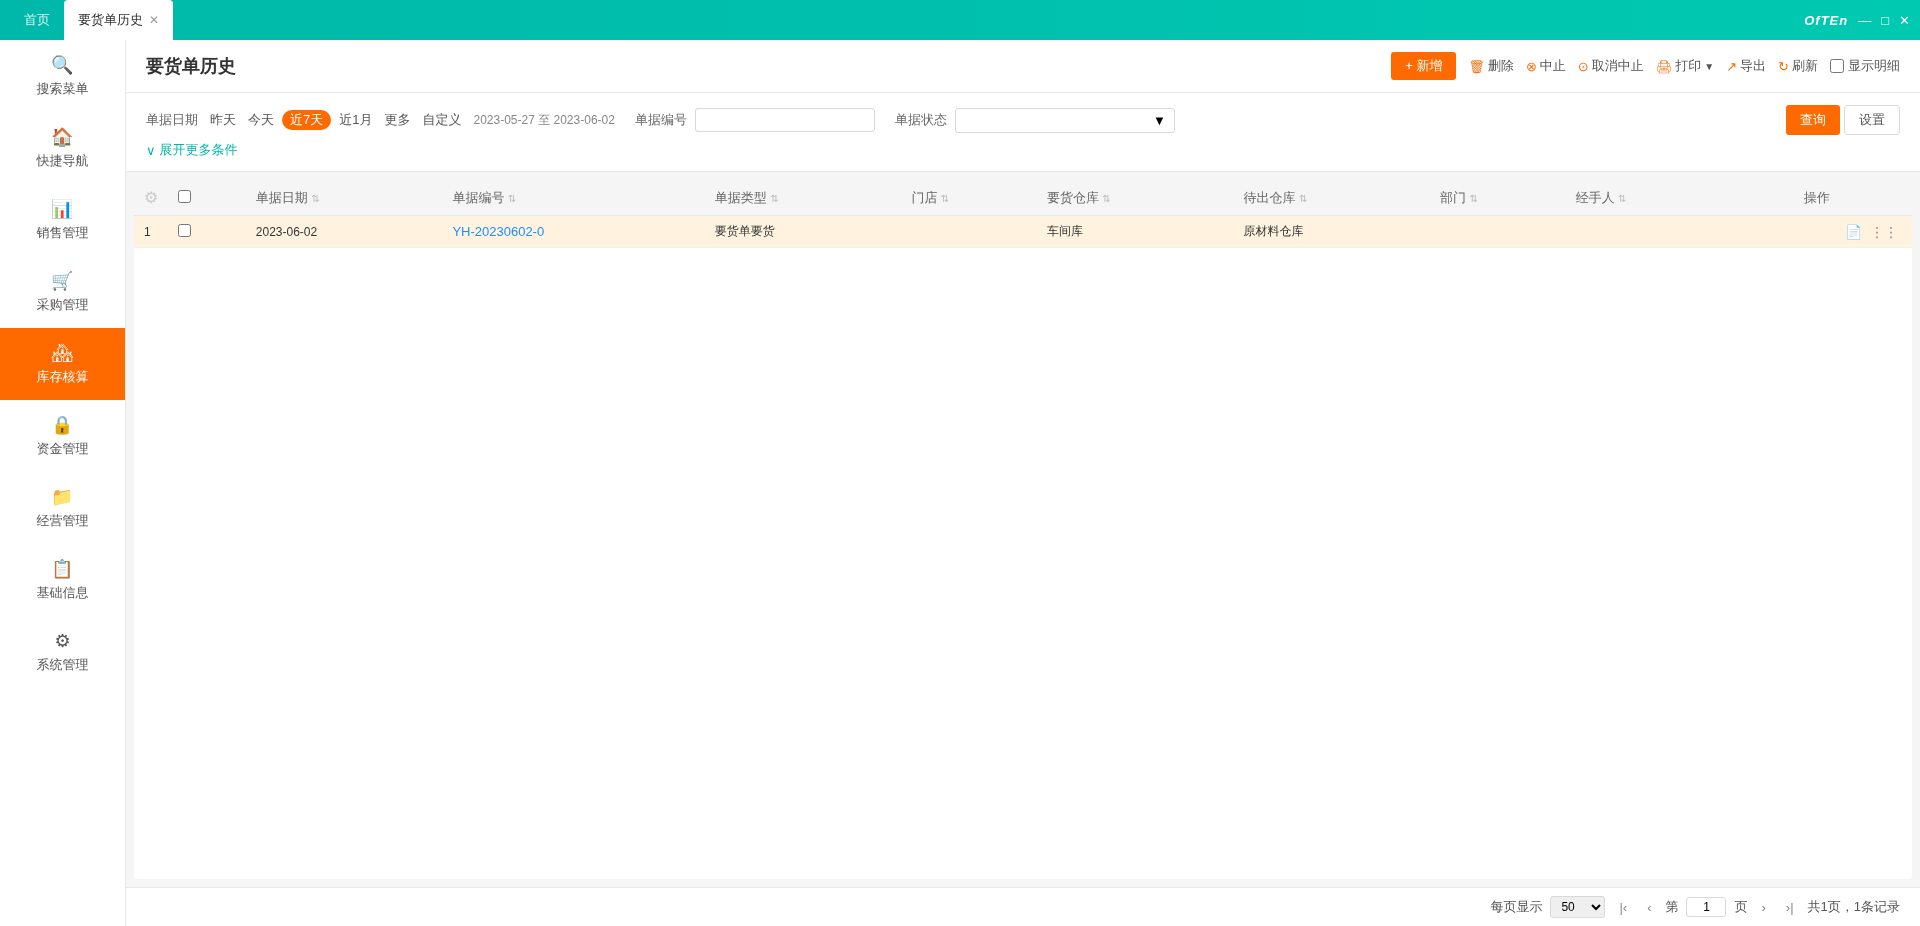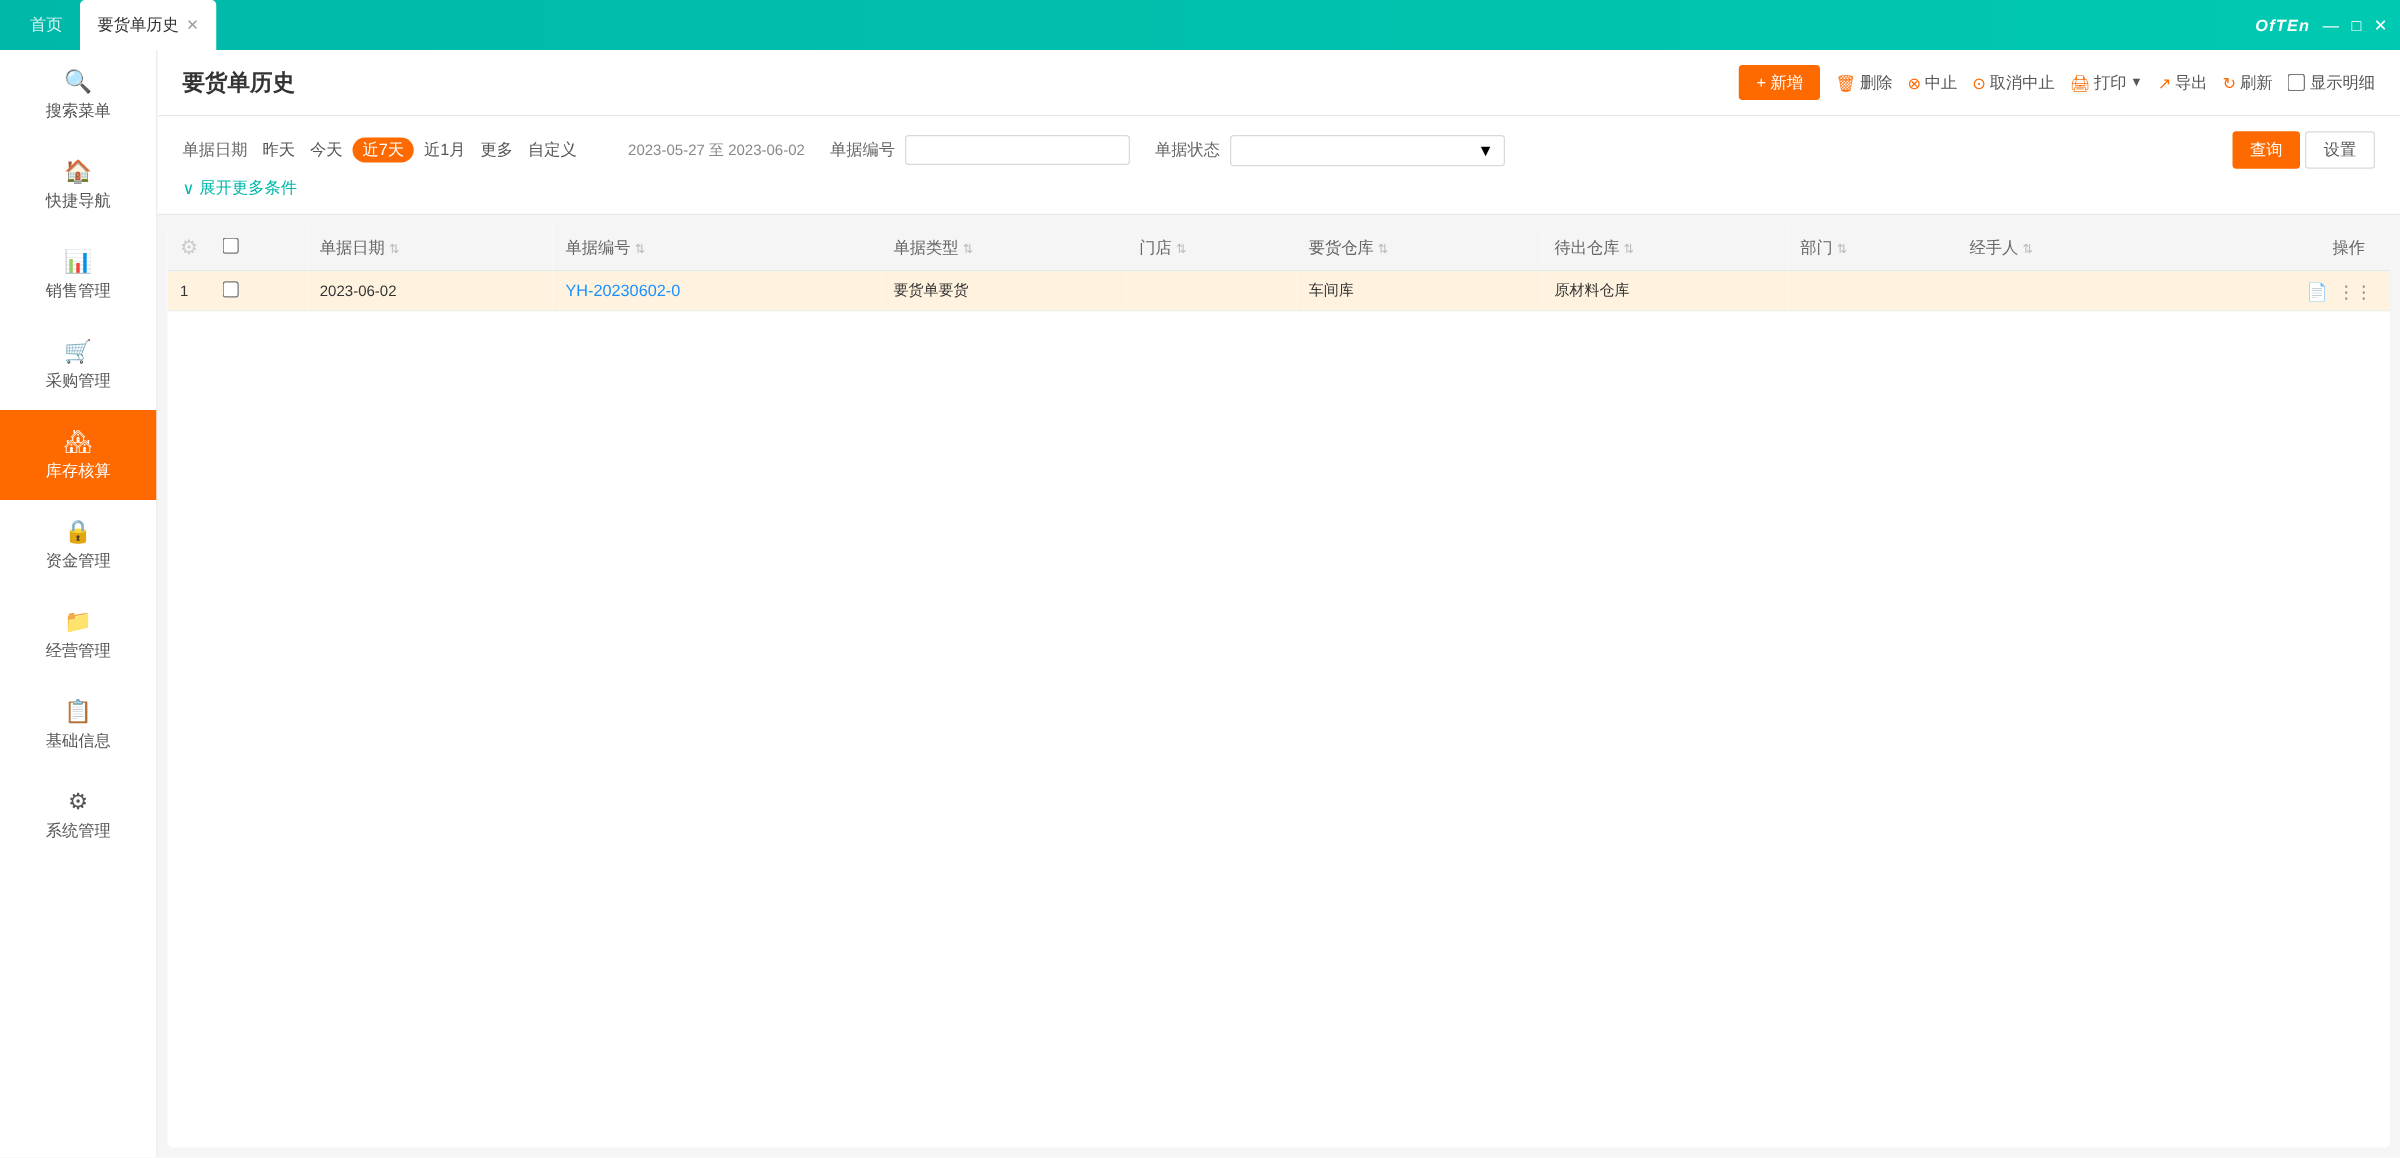--- a/index.html
+++ b/index.html
@@ -73,21 +73,21 @@
       padding: 12px 20px;
       border-bottom: 1px solid #e8e8e8;
       flex-shrink: 0;
     }
     .filter-row { display: flex; align-items: center; gap: 20px; flex-wrap: wrap; }
     .filter-group { display: flex; align-items: center; gap: 8px; }
     .filter-label { color: #666; white-space: nowrap; }
     .date-quick-btns { display: flex; gap: 4px; align-items: center; }
     .date-quick-btn { color: #555; cursor: pointer; font-size: 13px; padding: 1px 4px; }
     .date-quick-btn.active { background: #ff6a00; color: white; border-radius: 10px; padding: 1px 8px; }
-    .date-range { color: #888; font-size: 12px; margin-left: 29px; }
+    .date-range { color: #888; font-size: 12px; }
     .filter-input { border: 1px solid #d9d9d9; border-radius: 3px; padding: 4px 8px; width: 180px; outline: none; font-size: 12px; }
     .filter-select { border: 1px solid #d9d9d9; border-radius: 3px; padding: 4px 8px; min-width: 200px; outline: none; font-size: 12px; background: white; display: flex; align-items: center; justify-content: space-between; cursor: pointer; }
     .expand-btn { display: flex; align-items: center; gap: 4px; color: #00b8a9; cursor: pointer; font-size: 12px; margin-top: 6px; }
 
     
     .table-area { flex: 1; overflow: auto; background: white; margin: 8px; border-radius: 4px; display: flex; flex-direction: column; }
     .data-table { width: 100%; border-collapse: collapse; }
     .data-table thead tr { background: #f5f5f5; }
     .data-table th {
       padding: 8px 10px; text-align: left; color: #666; font-weight: normal;
@@ -297,21 +297,21 @@
               <span class="sort-icon">⇅</span>
             </th>
             <th>
               <span>部门</span>
               <span class="sort-icon">⇅</span>
             </th>
             <th>
               <span>经手人</span>
               <span class="sort-icon">⇅</span>
             </th>
-            <th style="text-align:right; padding-right:20px;">
+            <th style="text-align:center; padding-right:20px;">
               <span>操作</span>
             </th>
           </tr>
         </thead>
         <tbody>
           <tr class="highlighted">
             <td>1</td>
             <td>
               <input type="checkbox" style="">
             </td>
@@ -330,15 +330,31 @@
               <span class="table-icon-btn">⋮⋮</span>
             </td>
           </tr>
         </tbody>
       </table>
 
       <div style="flex:1;"></div>
 
     </div>
 
+    <div class="pagination">
+      <span>每页显示</span>
+      <select class="pagination-select">
+        <option>50</option>
+        <option>100</option>
+        <option>200</option>
+      </select>
+      <span class="pagination-btn">|‹</span>
+      <span class="pagination-btn">‹</span>
+      <span>第</span>
+      <input class="pagination-input" type="text" value="1" style="">
+      <span>页</span>
+      <span class="pagination-btn">›</span>
+      <span class="pagination-btn">›|</span>
+      <span>共1页，1条记录</span>
+    </div>
 
   </div>
 </div>
 
 </body></html>

